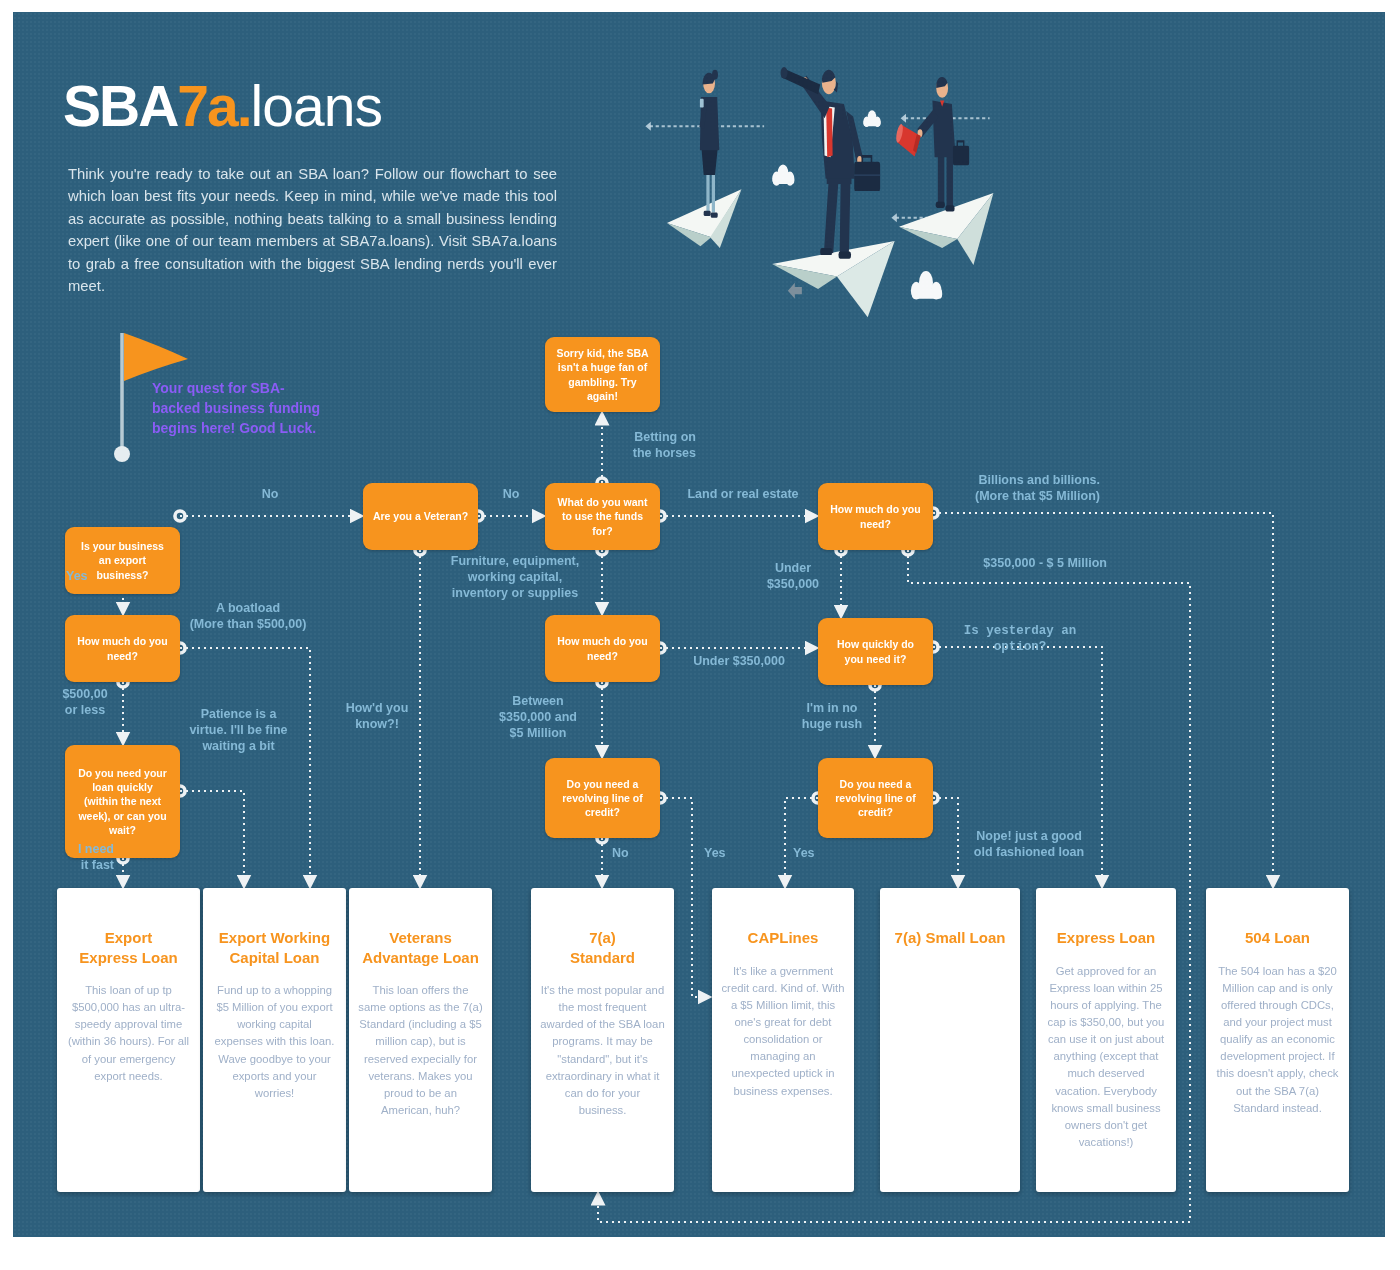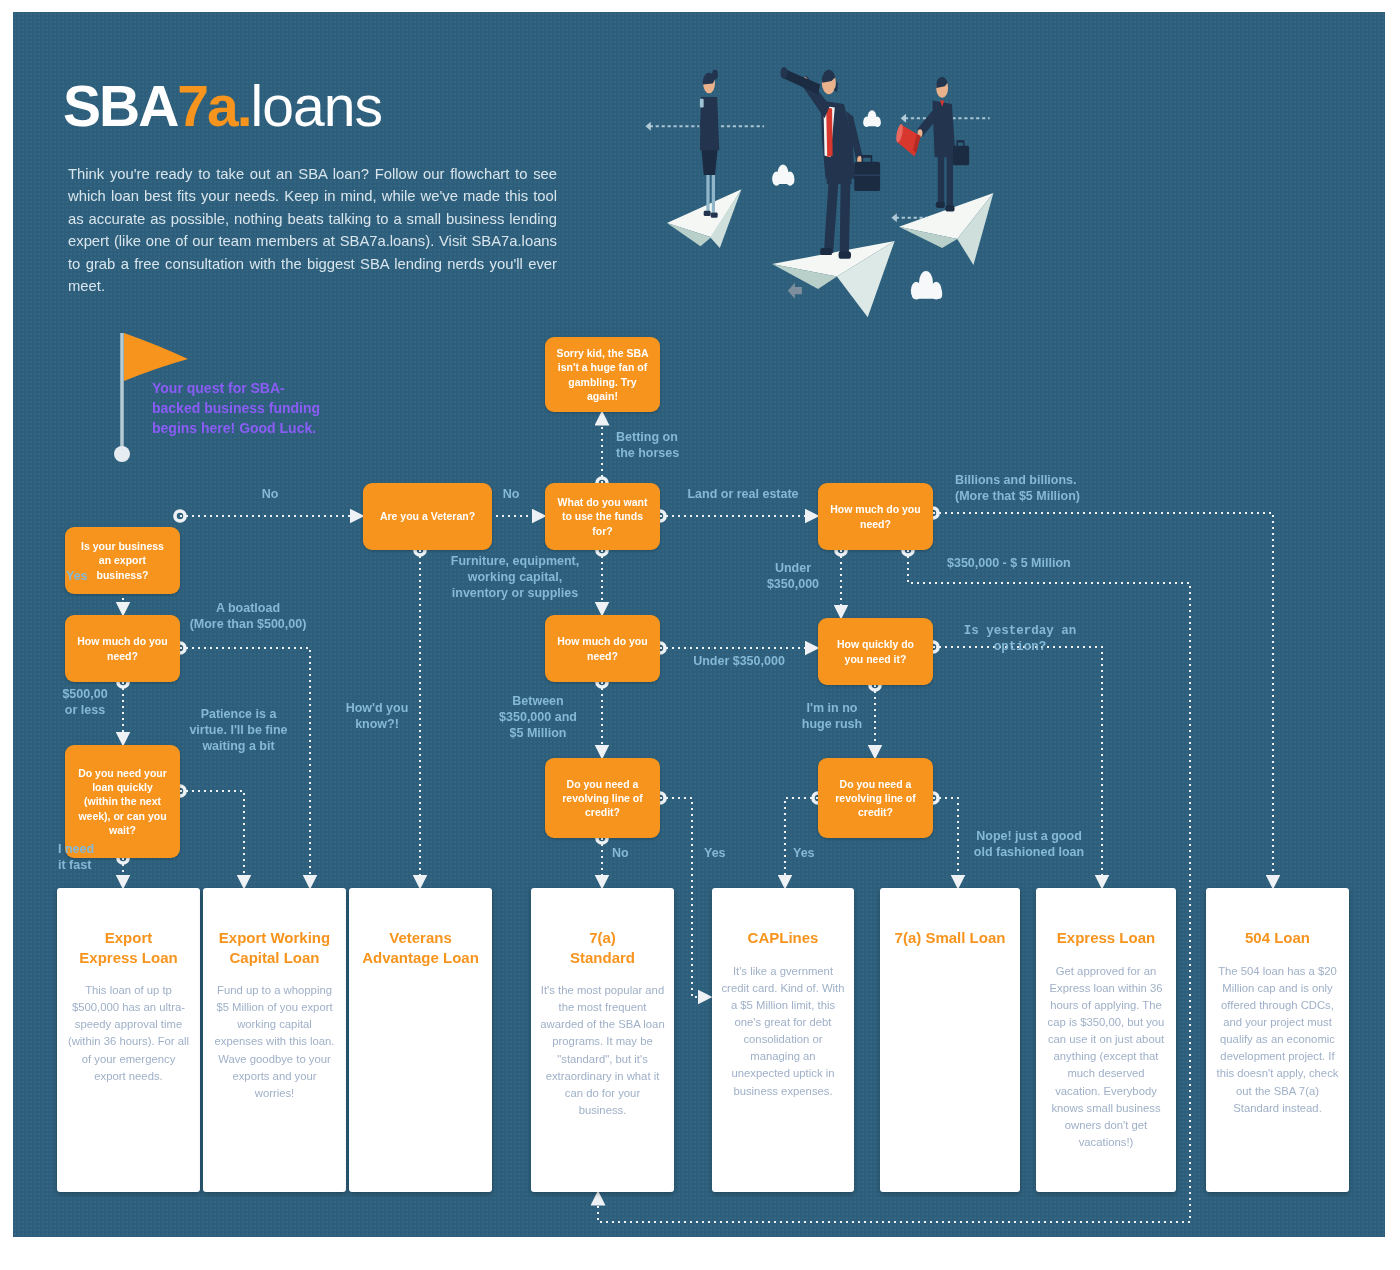--- a/index.html
+++ b/index.html
@@ -25,21 +25,21 @@
     font-size:14px;line-height:1.42;white-space:pre-line;
   }
   .obox{
     position:absolute;background:var(--accent_orange,#f7941e);border-radius:9px;
     color:#ffffff;font-weight:700;font-size:10.5px;line-height:1.35;
     display:flex;align-items:center;justify-content:center;text-align:center;
     padding:6px 9px;box-sizing:border-box;box-shadow:0 1px 3px rgba(0,0,0,.22);
   }
   .flabel{
     position:absolute;color:var(--label_blue,#85b9d6);font-weight:700;
-    font-size:12.5px;line-height:1.28;white-space:pre-line;
+    font-size:12.5px;line-height:1.28;white-space:pre-line;text-align:right;
   }
   .ctr{text-align:center;}
   .card{
     position:absolute;top:888px;height:304px;background:#ffffff;border-radius:3px;
     box-shadow:0 2px 5px rgba(0,0,0,.28);padding:40px 9px 0;box-sizing:border-box;
     text-align:center;
   }
   .card-title{
     color:var(--accent_orange,#f7941e);font-weight:700;font-size:15px;
     line-height:1.3;white-space:pre-line;margin-bottom:15px;
@@ -204,21 +204,21 @@
     <polyline points="933,513 1273,513 1273,885" marker-start="url(#dot)" marker-end="url(#arr)"></polyline>
     <polyline points="908,550 908,583 1190,583 1190,1222 598,1222 598,1195" marker-start="url(#dot)" marker-end="url(#arr)"></polyline>
   </g>
 </svg>
 
 <div class="start-text">Your quest for SBA-
 backed business funding
 begins here! Good Luck.</div>
 
 <div class="obox" style="left:65px;top:483px;width:115px;height:67px;margin-top:44px;">Is your business an export business?</div>
-<div class="obox" style="left:363px;top:483px;width:129px;height:67px;">Are you a Veteran?</div>
+<div class="obox" style="left:363px;top:483px;width:115px;height:67px;">Are you a Veteran?</div>
 <div class="obox" style="left:545px;top:483px;width:115px;height:67px;">What do you want to use the funds for?</div>
 <div class="obox" style="left:545px;top:337px;width:115px;height:75px;">Sorry kid, the SBA isn't a huge fan of gambling. Try again!</div>
 <div class="obox" style="left:818px;top:483px;width:115px;height:67px;">How much do you need?</div>
 <div class="obox" style="left:65px;top:615px;width:115px;height:67px;">How much do you need?</div>
 <div class="obox" style="left:545px;top:615px;width:115px;height:67px;">How much do you need?</div>
 <div class="obox" style="left:818px;top:618px;width:115px;height:67px;">How quickly do you need it?</div>
 <div class="obox" style="left:65px;top:745px;width:115px;height:113px;">Do you need your loan quickly (within the next week), or can you wait?</div>
 <div class="obox" style="left:545px;top:758px;width:115px;height:80px;">Do you need a revolving line of credit?</div>
 <div class="obox" style="left:818px;top:758px;width:115px;height:80px;">Do you need a revolving line of credit?</div>
 
@@ -266,33 +266,34 @@
   <div class="card-body">This loan of up tp $500,000 has an ultra-speedy approval time (within 36 hours). For all of your emergency export needs.</div>
 </div>
 <div class="card" style="left:203px;width:143px;">
   <div class="card-title">Export Working
 Capital Loan</div>
   <div class="card-body">Fund up to a whopping $5 Million of you export working capital expenses with this loan. Wave goodbye to your exports and your worries!</div>
 </div>
 <div class="card" style="left:349px;width:143px;">
   <div class="card-title">Veterans
 Advantage Loan</div>
+  <div class="card-body">This loan offers the same options as the 7(a) Standard (including a $5 million cap), but is reserved expecially for veterans. Makes you proud to be an American, huh?</div>
 </div>
 <div class="card" style="left:531px;width:143px;">
   <div class="card-title">7(a)
 Standard</div>
   <div class="card-body">It's the most popular and the most frequent awarded of the SBA loan programs. It may be "standard", but it's extraordinary in what it can do for your business.</div>
 </div>
 <div class="card" style="left:712px;width:142px;">
   <div class="card-title">CAPLines</div>
   <div class="card-body">It's like a gvernment credit card. Kind of. With a $5 Million limit, this one's great for debt consolidation or managing an unexpected uptick in business expenses.</div>
 </div>
 <div class="card" style="left:880px;width:140px;">
   <div class="card-title">7(a) Small Loan</div>
 </div>
 <div class="card" style="left:1036px;width:140px;">
   <div class="card-title">Express Loan</div>
-  <div class="card-body">Get approved for an Express loan within 36 hours of applying. The cap is $350,00, but you can use it on just about anything (except that much deserved vacation. Everybody knows small business owners don't get vacations!)</div>
+  <div class="card-body">Get approved for an Express loan within 25 hours of applying. The cap is $350,00, but you can use it on just about anything (except that much deserved vacation. Everybody knows small business owners don't get vacations!)</div>
 </div>
 <div class="card" style="left:1206px;width:143px;">
   <div class="card-title">504 Loan</div>
   <div class="card-body">The 504 loan has a $20 Million cap and is only offered through CDCs, and your project must qualify as an economic development project. If this doesn't apply, check out the SBA 7(a) Standard instead.</div>
 </div>
 
 </body></html>

